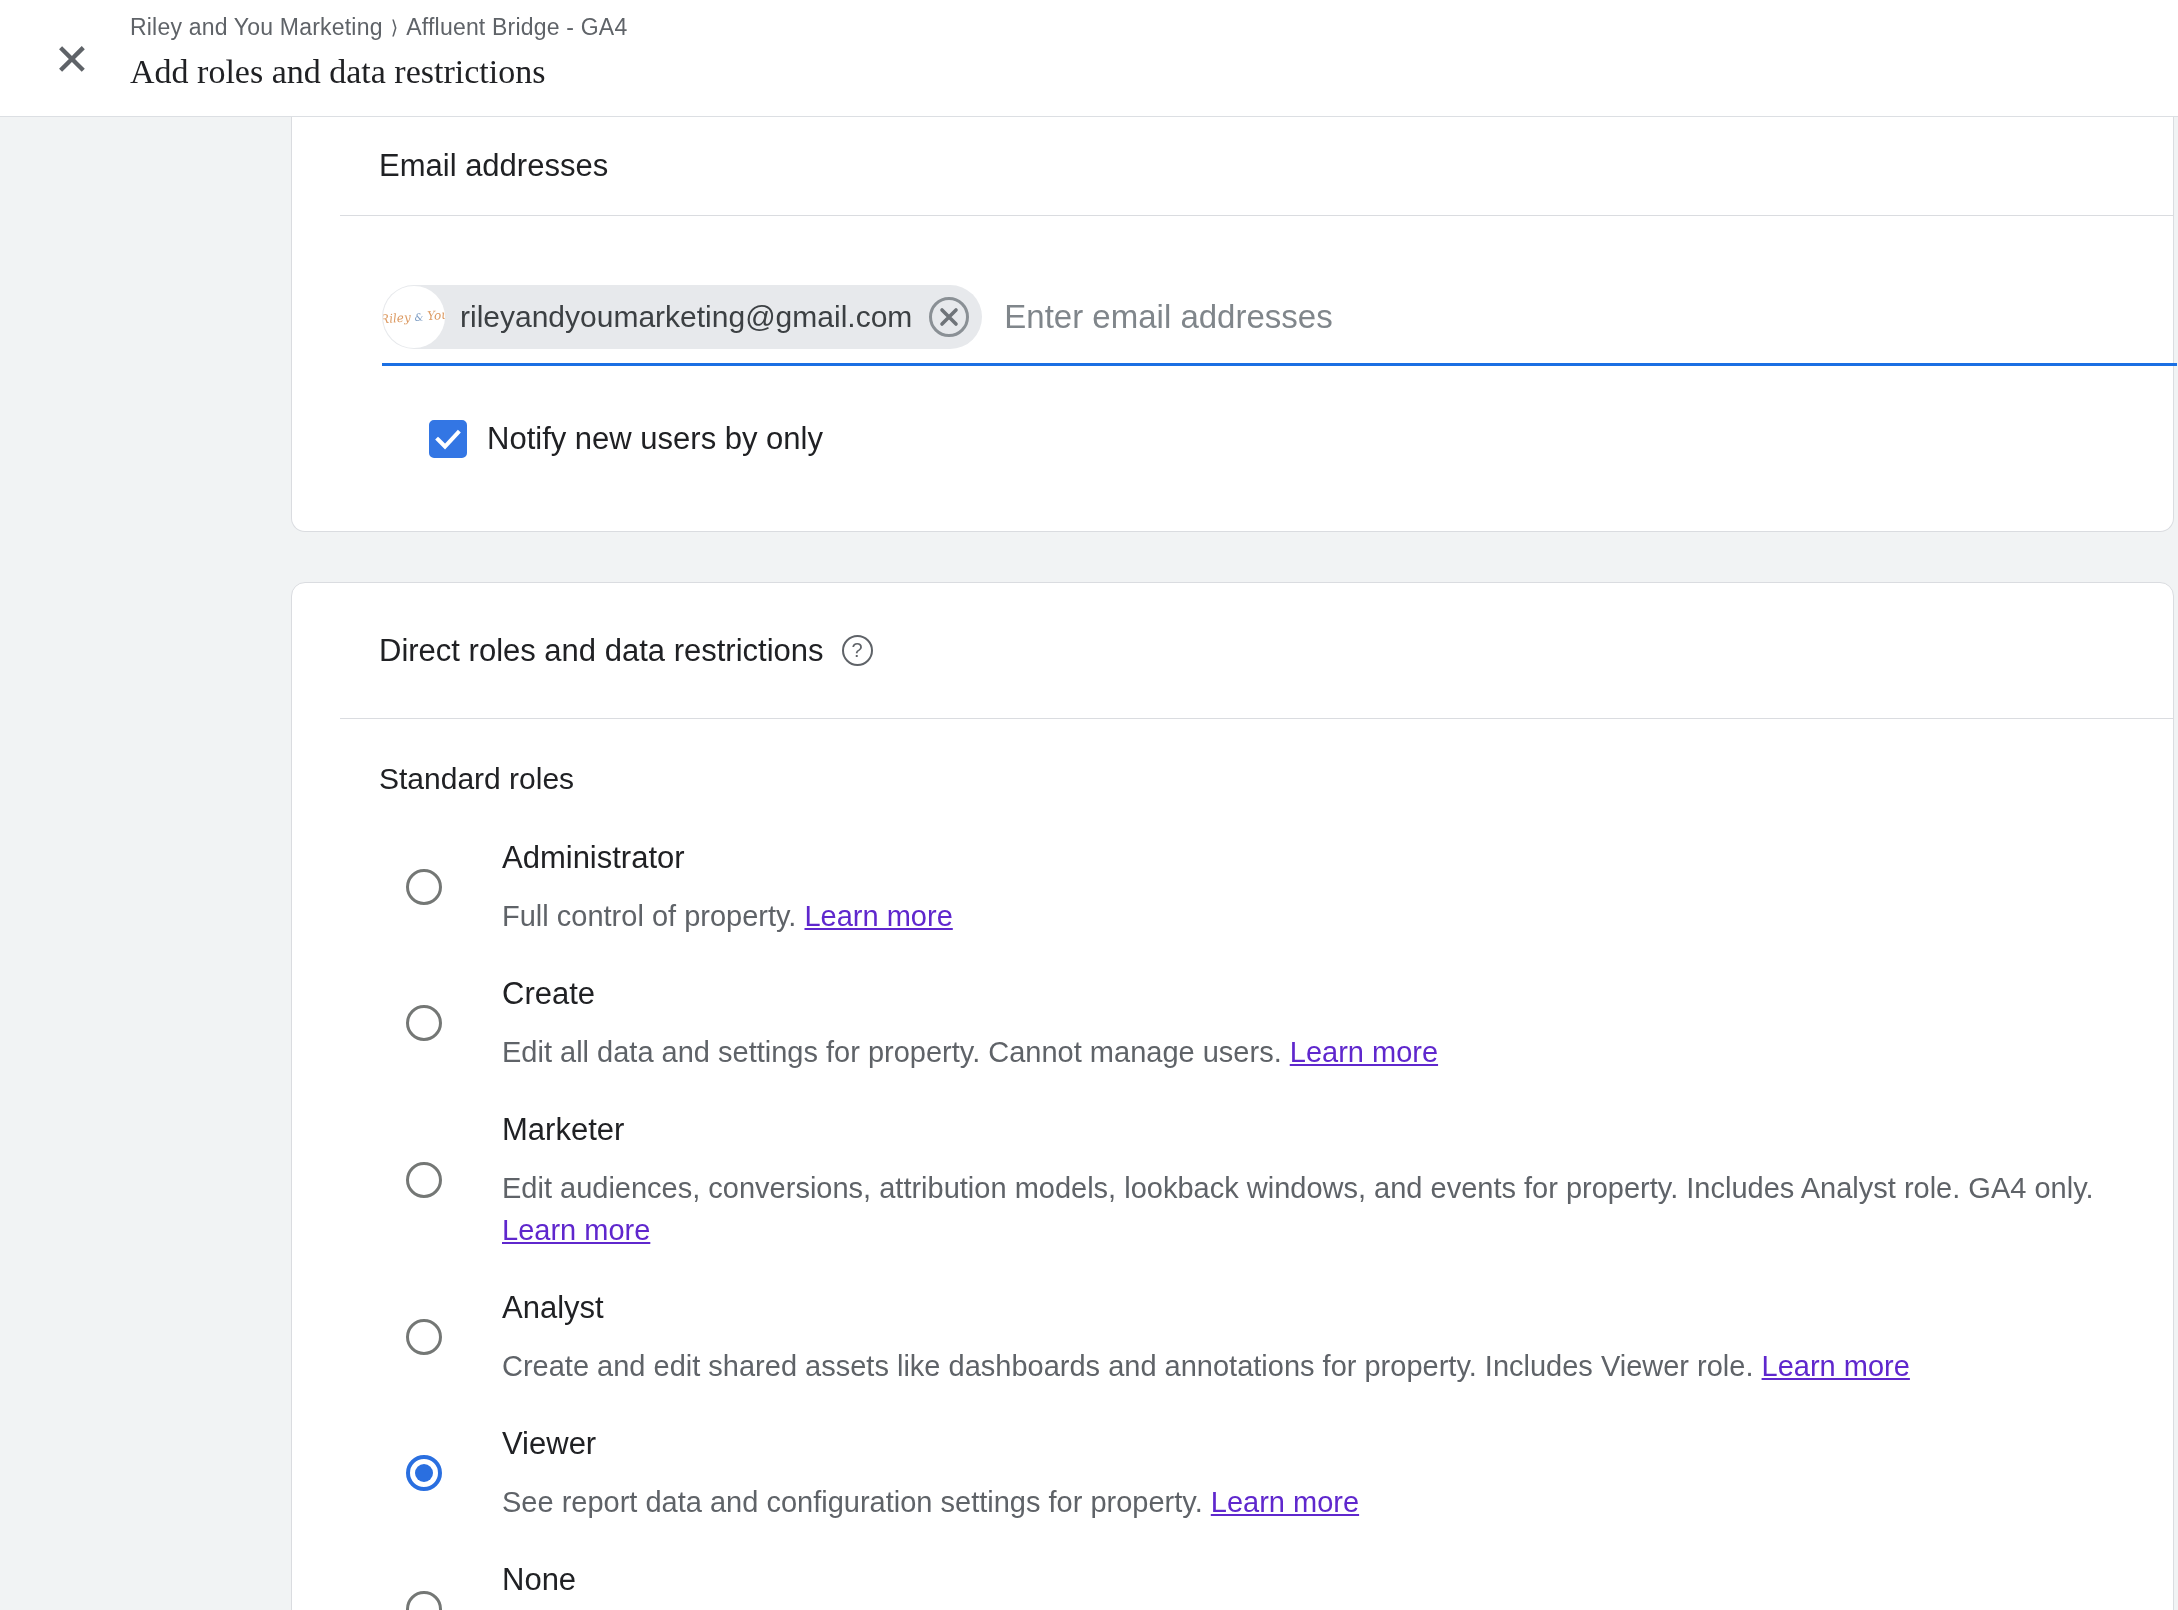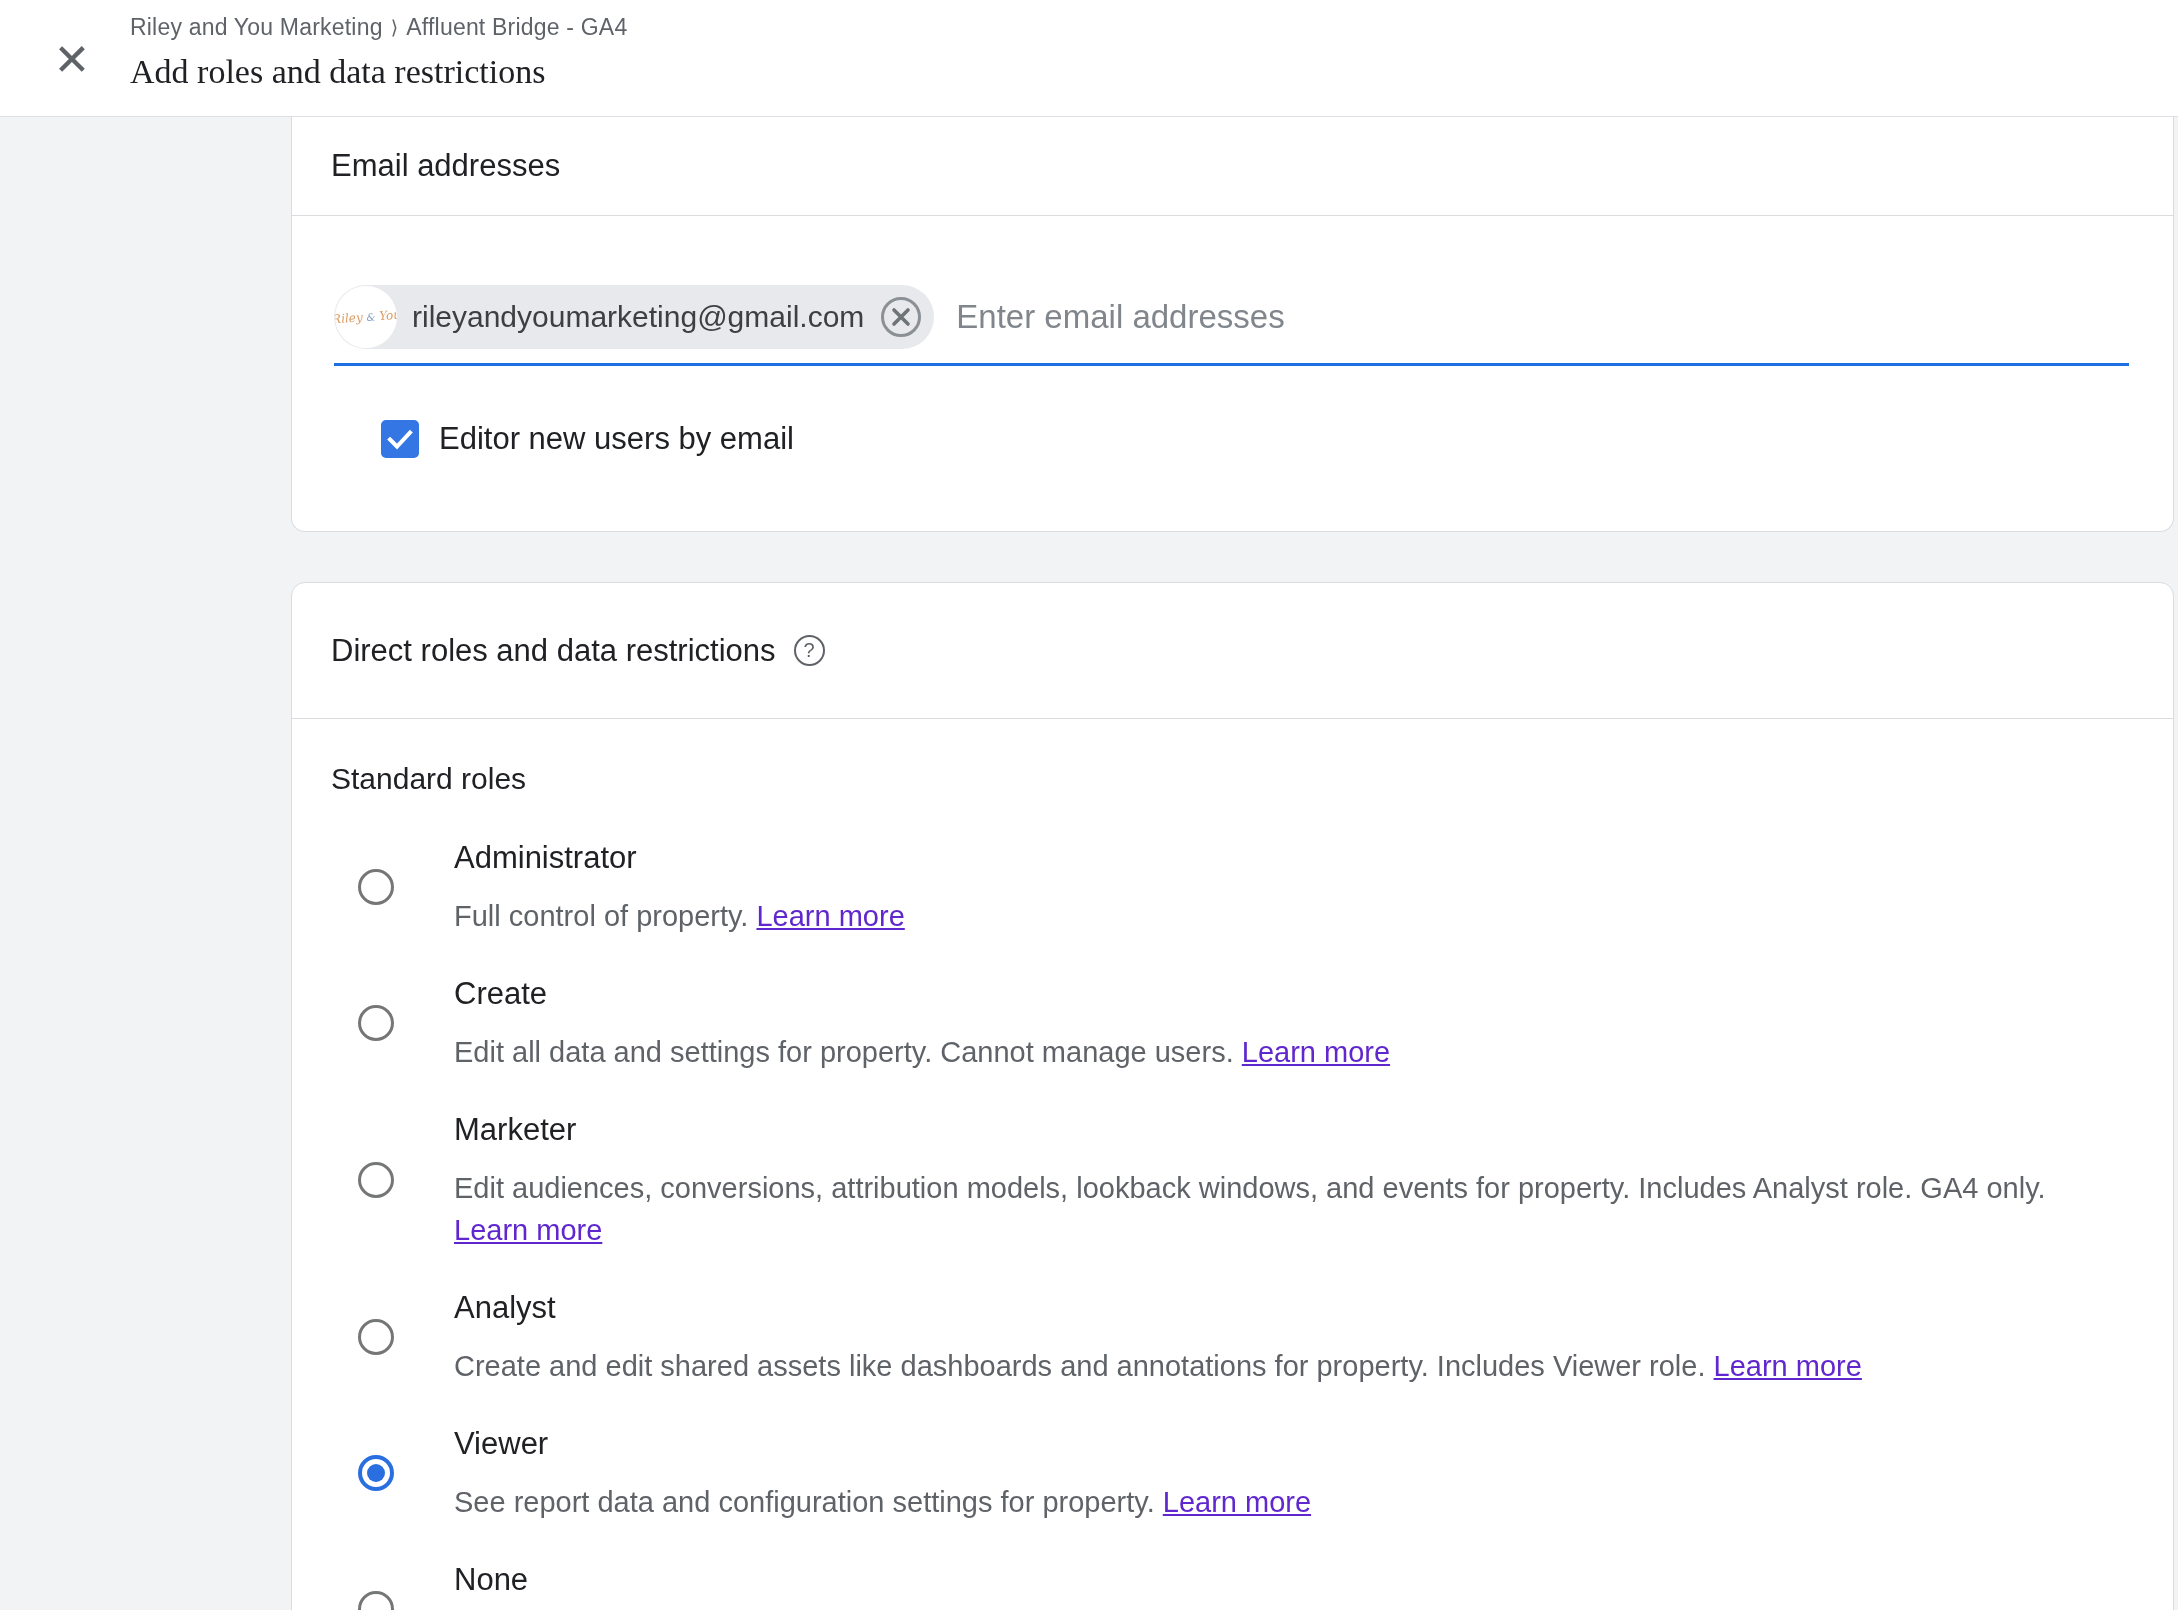--- a/index.html
+++ b/index.html
@@ -19,21 +19,21 @@
     display:flex;align-items:center;justify-content:center;
     font-size:44px;color:#5f6368;cursor:pointer;line-height:1;font-weight:300;
   }
   .header-text{position:absolute;left:130px;top:12px;}
   .breadcrumb{font-size:23px;color:#5f6368;letter-spacing:.2px;line-height:30px;}
   .breadcrumb .sep{font-size:19px;padding:0 8px;position:relative;top:-1px;}
   .page-title{font-size:34px;color:#202124;line-height:52px;margin-top:2px;font-weight:400;font-family:Liberation Serif, serif;}
   
   .card{
     position:absolute;left:291px;width:1883px;background:#ffffff;
-    border:1px solid #dadce0;box-sizing:border-box;
+    border:1px solid #dadce0;box-sizing:border-box;padding-left:48px;
   }
   .card-email{top:117px;height:415px;border-top:none;border-radius:0 0 14px 14px;}
   .card-roles{top:582px;height:1100px;border-radius:14px;}
   .card-title-row{
     display:flex;align-items:center;border-bottom:1px solid #dadce0;
     padding-left:39px;box-sizing:border-box;font-size:31px;color:#202124;
   }
   .card-email .card-title-row{height:99px;}
   .card-roles .card-title-row{height:136px;}
   .help-icon{
@@ -123,21 +123,21 @@
       </div>
       <span class="email-placeholder">Enter email addresses</span>
     </div>
 
     <div class="checkbox-row">
       <div class="checkbox checked" id="notify-checkbox">
         <svg width="30" height="30" viewBox="0 0 30 30">
           <path d="M5 15.5 L12 22.5 L25 8.5" fill="none" stroke="#ffffff" stroke-width="4" stroke-linecap="square"></path>
         </svg>
       </div>
-      <span class="checkbox-label">Editor new users by email</span>
+      <span class="checkbox-label">Notify new users by only</span>
     </div>
   </div>
 </div>
 
 <div class="card card-roles">
   <div class="card-title-row">
     <span>Direct roles and data restrictions</span>
     <span class="help-icon">?</span>
   </div>
 

